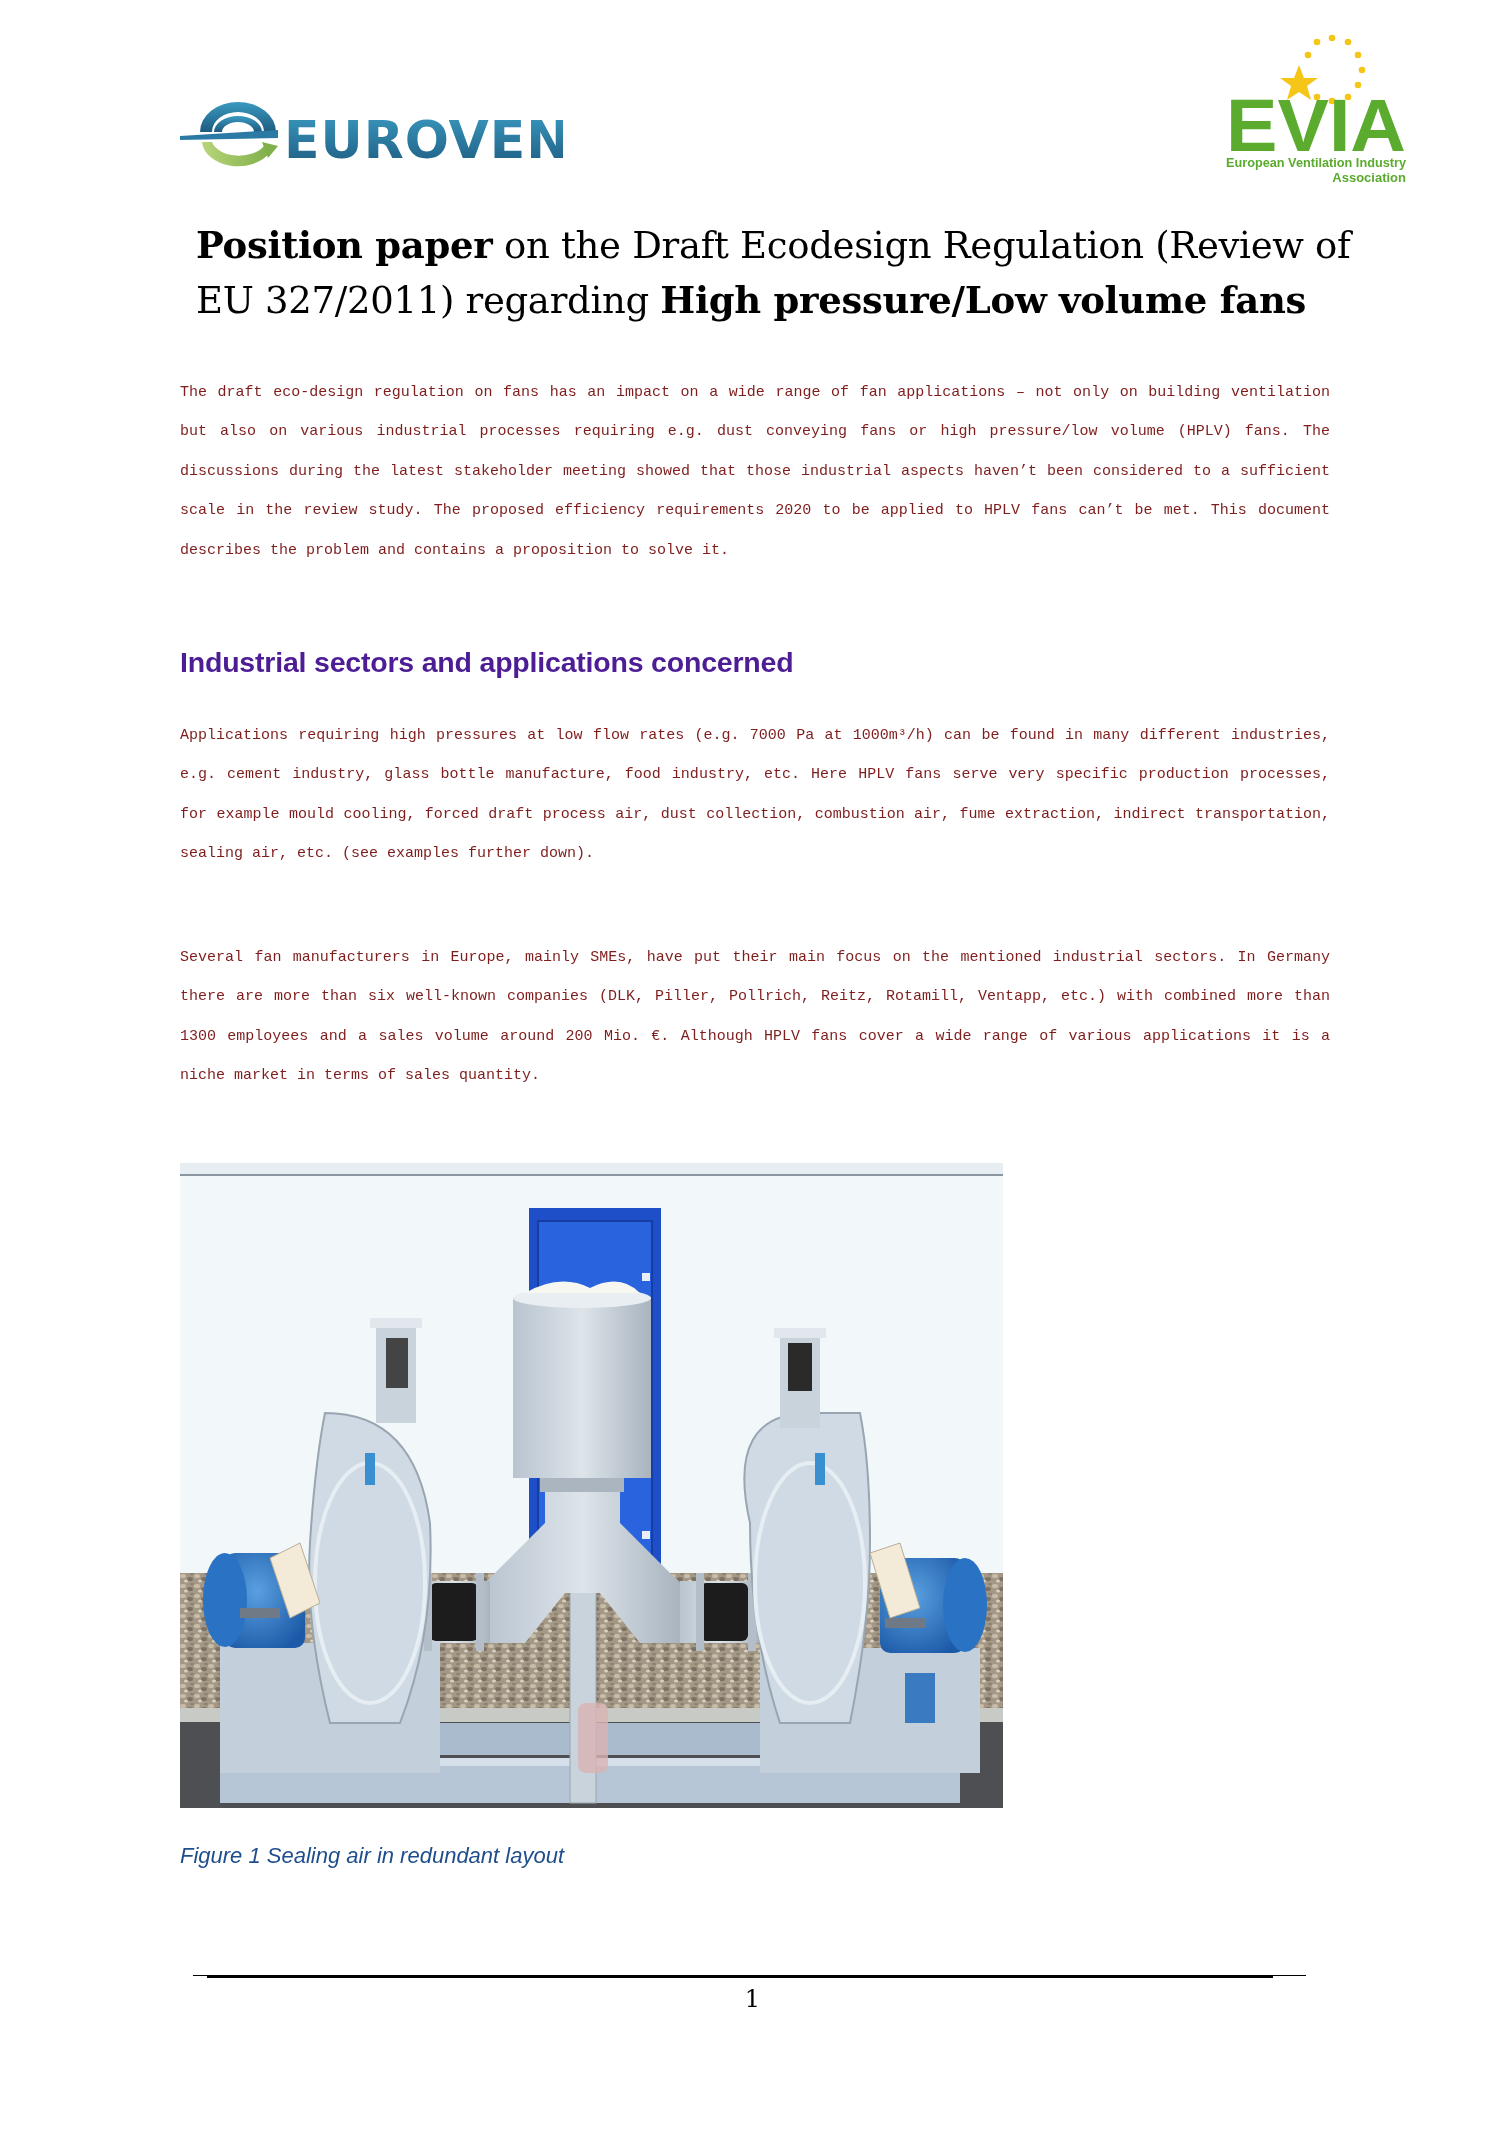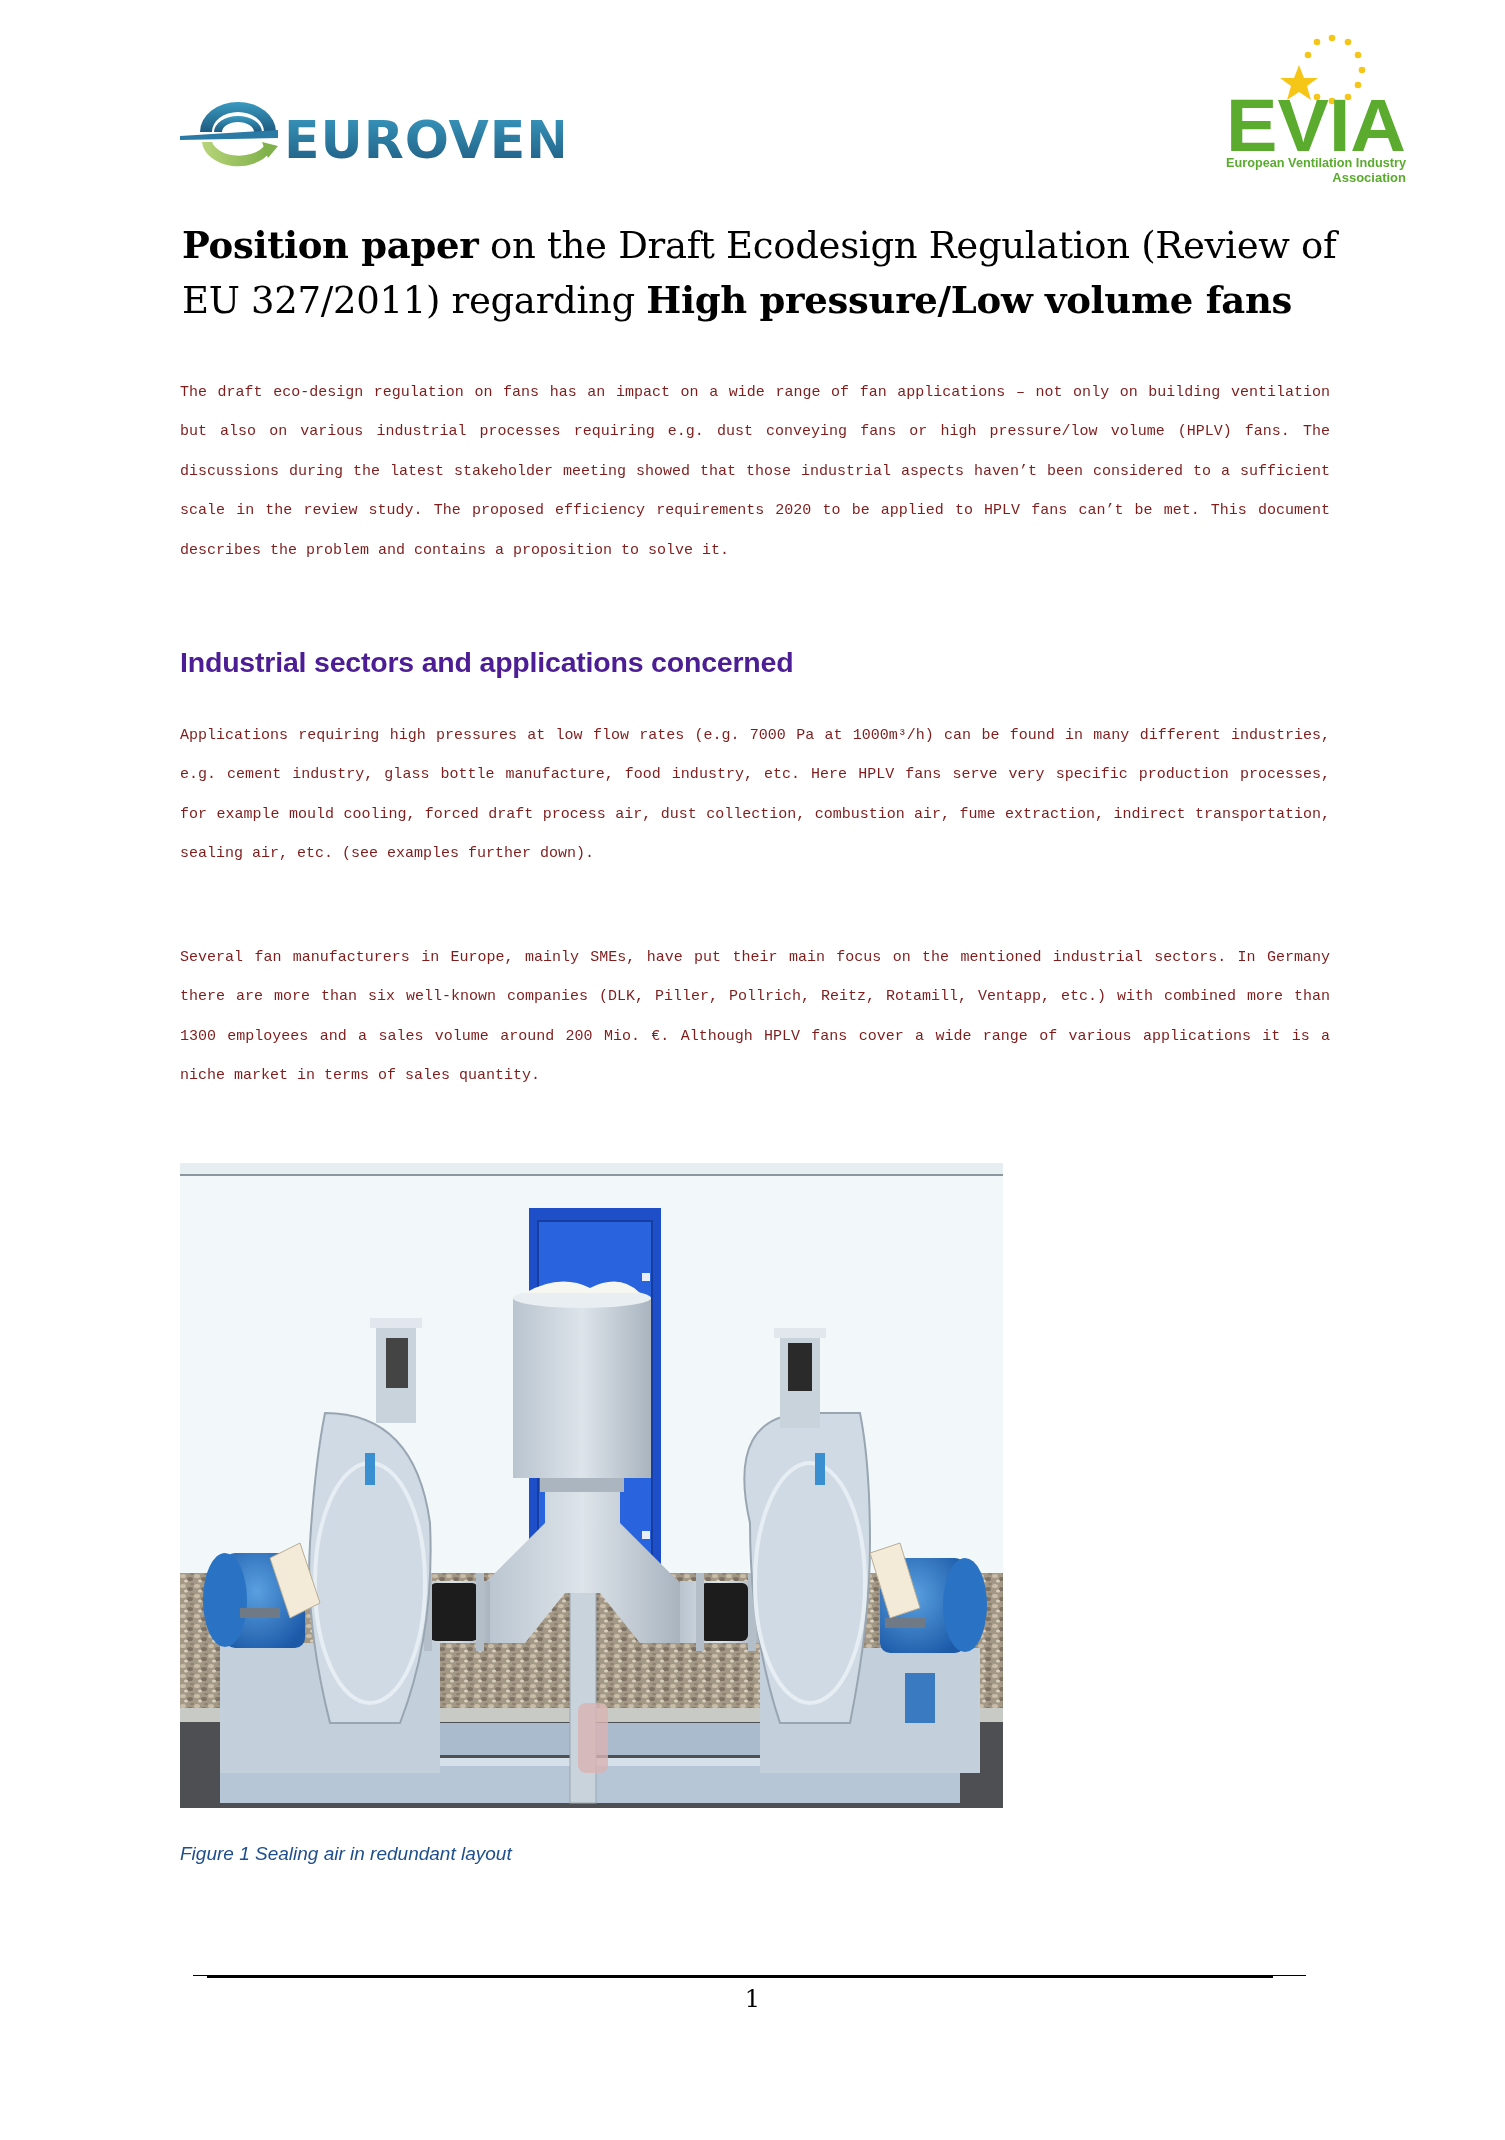--- a/index.html
+++ b/index.html
@@ -1,21 +1,21 @@
 <!DOCTYPE html>
 <html><head>
 <meta charset="utf-8">
 <style>
   html, body { margin: 0; padding: 0; background: #ffffff; }
   body { width: 1505px; height: 2140px; position: relative; overflow: hidden; }
   .abs { position: absolute; }
   .logo-eurovent { left: 178px; top: 92px; width: 385px; height: 78px; }
   .logo-evia { left: 1196px; top: 28px; width: 190px; height: 156px; margin-left: 28px; }
   .title {
-    left: 182px; top: 218px; width: 1160px;
+    left: 196px; top: 218px; width: 1160px;
     font-family: "DejaVu Serif", "Liberation Serif", serif;
     font-size: 37px; line-height: 55px; color: #000;
     letter-spacing: -0.3px;
   }
   .title b { font-weight: bold; }
   .para {
     left: 180px; width: 1150px;
     font-family: Liberation Mono, monospace;
     font-size: 15px; line-height: 39.4px; color: #7f1d1d;
     text-align: justify;
@@ -24,21 +24,21 @@
   .heading {
     left: 180px; top: 646px;
     font-family: "Liberation Sans", sans-serif;
     font-size: 28.5px; font-weight: bold; color: #4c1d95;
     white-space: nowrap; letter-spacing: -0.2px;
   }
   .photo { left: 180px; top: 1163px; width: 823px; height: 645px; overflow: hidden; }
   .caption {
     left: 180px; top: 1843px;
     font-family: "Liberation Sans", sans-serif;
-    font-size: 19px; font-style: italic; color: #1f4e8c;
+    font-size: 22px; font-style: italic; color: #1f4e8c;
     white-space: nowrap;
   }
   .footer-thin { left: 193px; top: 1975px; width: 1113px; height: 1px; background: #000; }
   .footer-thick { left: 207px; top: 1975px; width: 1066px; height: 3px; background: #000; }
   .page-num {
     left: 0; width: 1505px; top: 1985px; text-align: center;
     font-family: "DejaVu Serif", "Liberation Serif", serif;
     font-size: 24px; color: #000;
   }
 </style>

